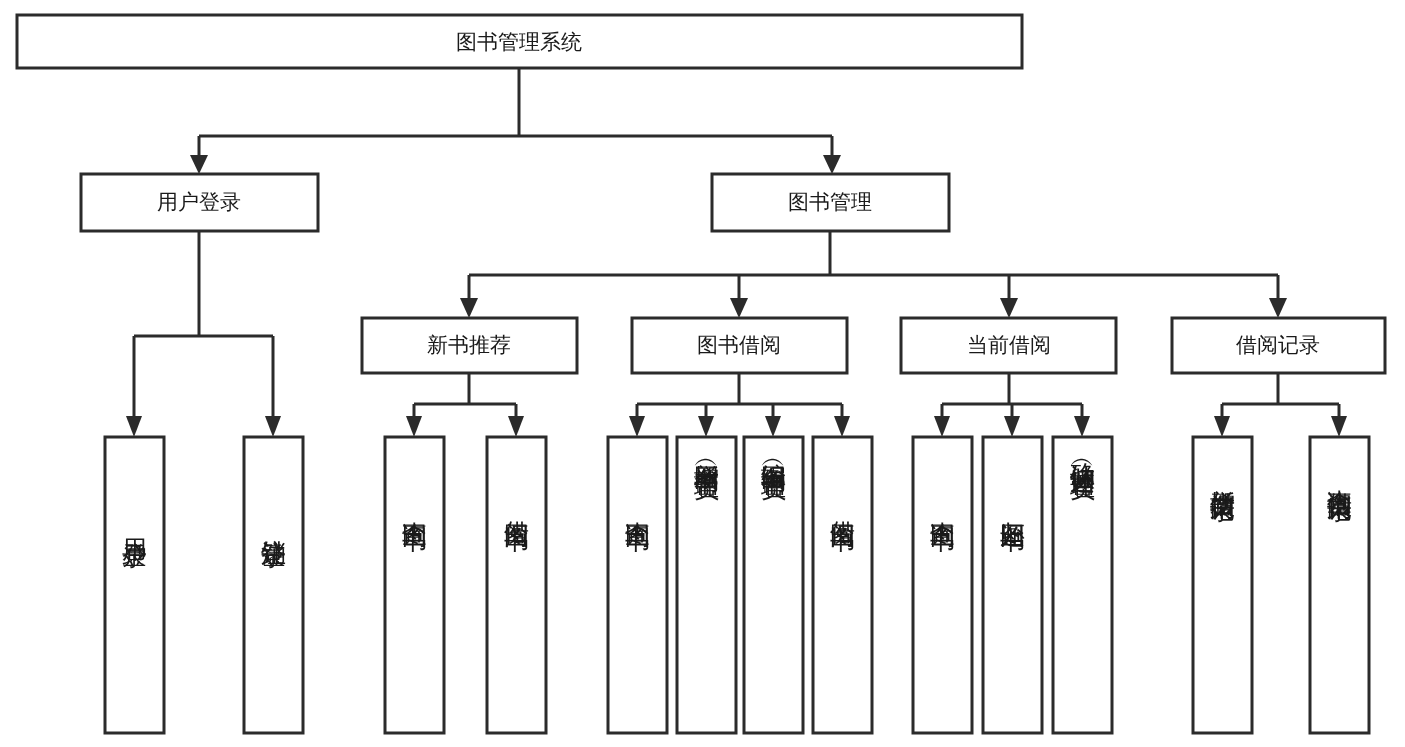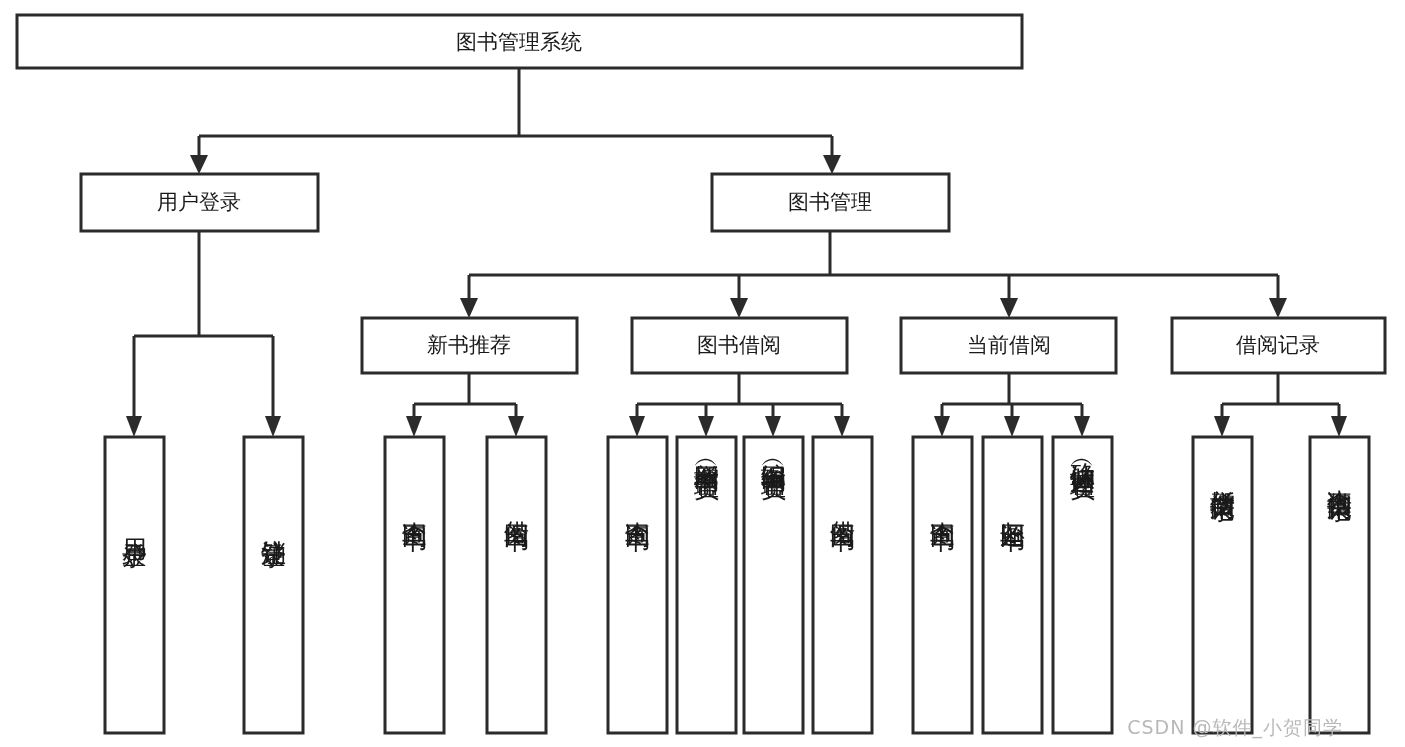--- a/index.html
+++ b/index.html
@@ -237,15 +237,14 @@
     <span class="vert-label">确认归还（管理员）</span>
   </div>
 
   <div class="vert-label-wrap" style="left:1193px; top:437px; width:59px; height:296px; padding-top:32px;">
     <span class="vert-label">新增借阅记录</span>
   </div>
   <div class="vert-label-wrap" style="left:1310px; top:437px; width:59px; height:296px; padding-top:32px;">
     <span class="vert-label">查询借阅记录</span>
   </div>
 
-  <div id="watermark">CSDN @软件_小贺同学</div>
 
 </div>
 
 </body></html>

